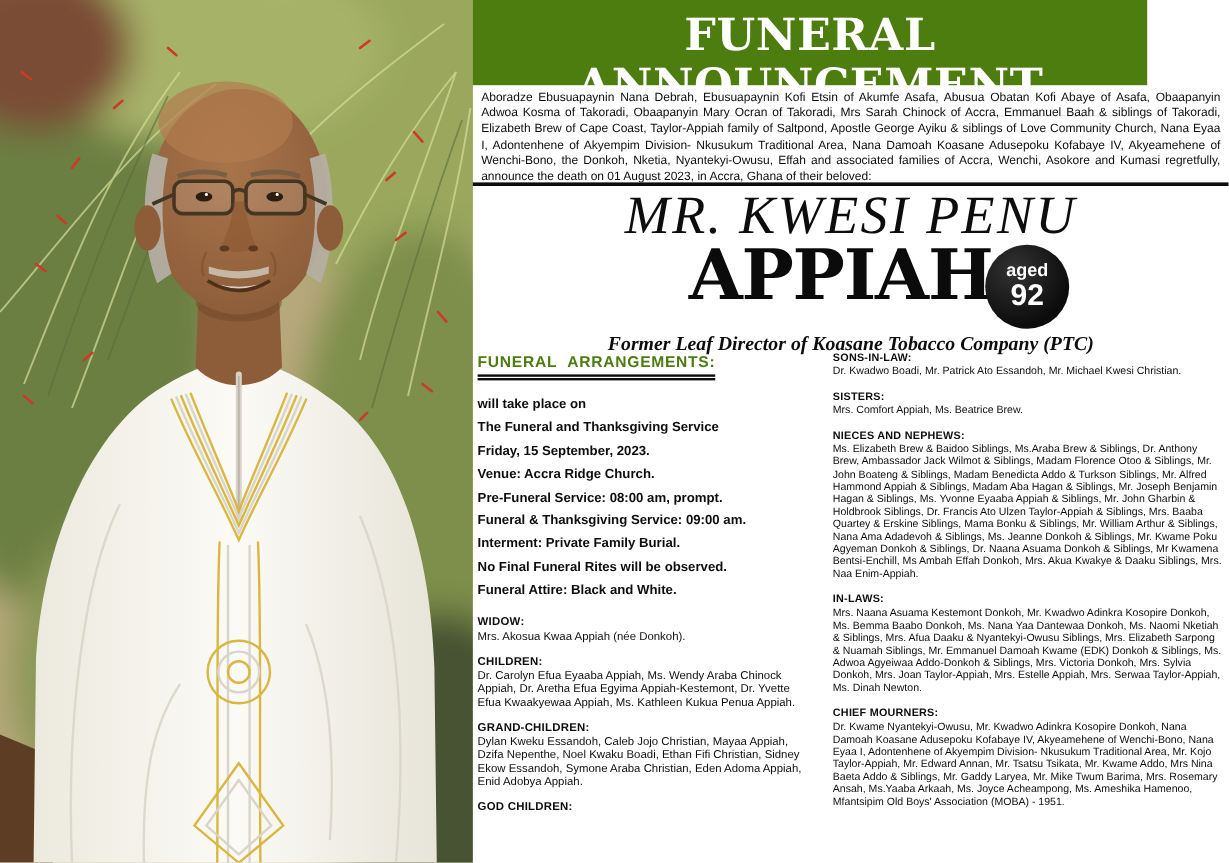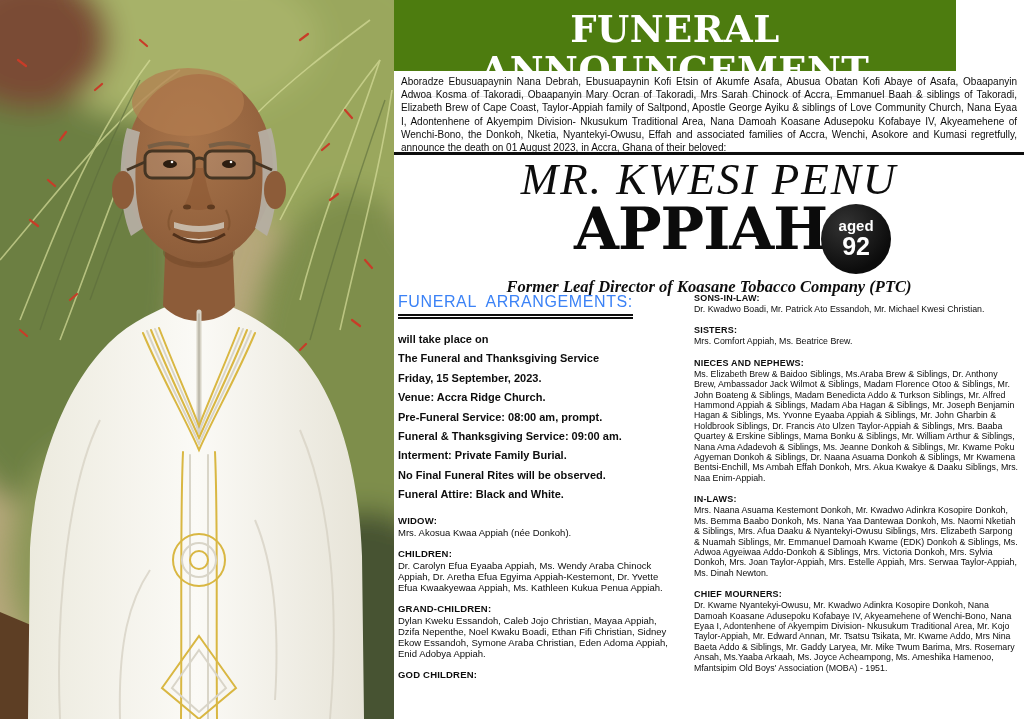--- a/index.html
+++ b/index.html
@@ -32,22 +32,22 @@
   .badge-aged{font-size:15px;font-weight:bold;line-height:1;}
   .badge-age{font-size:25px;font-weight:bold;line-height:1.05;}
   .subtitle{margin-top:3px;font-family:"Liberation Serif",serif;font-style:italic;font-weight:bold;
     font-size:16.5px;color:#0d0d0d;}
 
   
   .cols{position:absolute;left:398px;top:293px;width:622px;display:flex;gap:22px;}
   .col-left{width:274px;flex:0 0 auto;}
   .col-right{width:326px;flex:0 0 auto;}
 
-  .fa-heading{display:inline-block;font-size:16px;font-weight:normal;letter-spacing:.6px;word-spacing:5px;
-    border-bottom:5px double #0d0d0d;padding-bottom:3px;color:#3b82f6;}
+  .fa-heading{display:inline-block;font-size:13px;font-weight:bold;letter-spacing:.6px;word-spacing:5px;
+    border-bottom:5px double #0d0d0d;padding-bottom:3px;color:#4d7c0f;}
   .arr{margin-top:11px;}
   .arr div{font-size:11px;font-weight:bold;line-height:19.4px;color:#0d0d0d;}
 
   .sec{margin-top:10px;}
   .sec-label{font-size:9.5px;font-weight:bold;letter-spacing:.2px;color:#0d0d0d;}
   .sec-body{font-size:9.5px;line-height:11px;margin-top:1px;color:#0d0d0d;white-space:pre-line;}
 
   .col-right .sec{margin-top:0;margin-bottom:11px;}
   .col-right .sec-label{font-size:9px;}
   .col-right .sec-body{font-size:8.8px;line-height:10.4px;}

